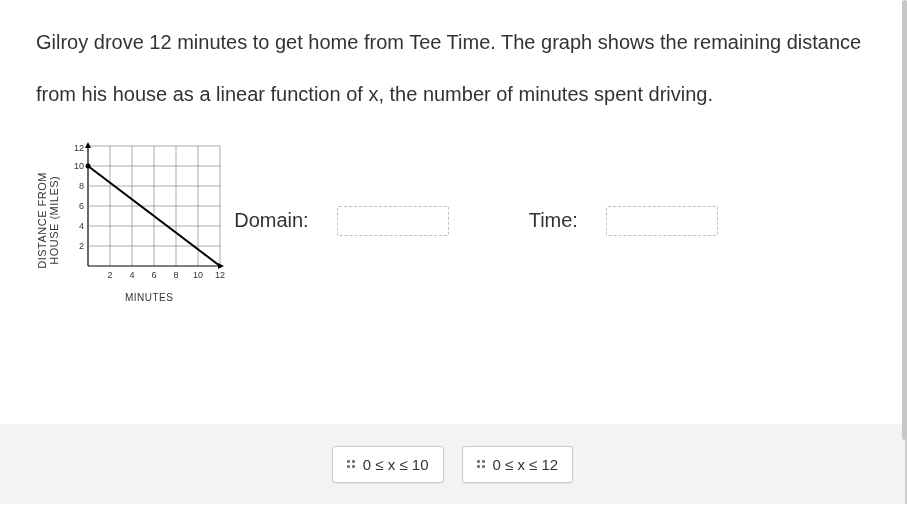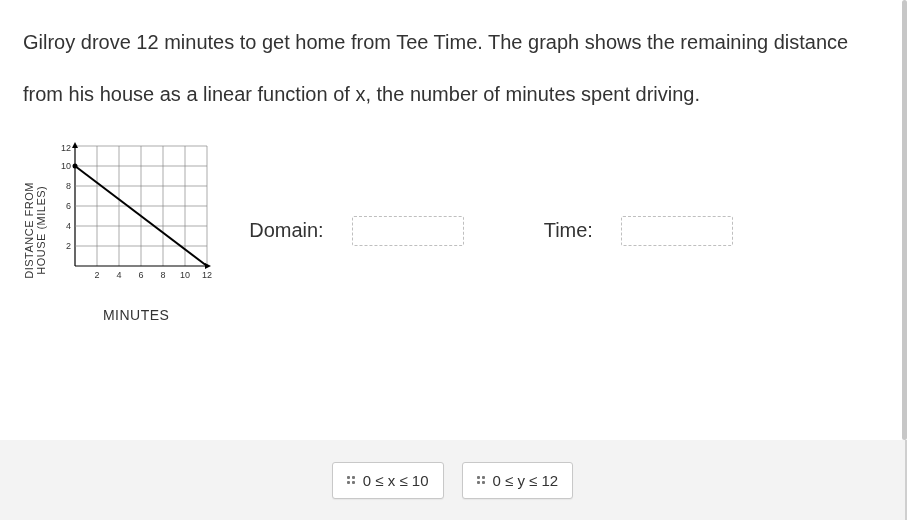--- a/index.html
+++ b/index.html
@@ -6,21 +6,21 @@
   body {
     font-family: Arial, Helvetica, sans-serif;
     width: 907px;
     height: 520px;
     background: #fff;
     color: #333;
     position: relative;
     overflow: hidden;
   }
   .content {
-    padding: 16px 18px 0 23px;
+    padding: 16px 18px 0 36px;
   }
   .problem-text {
     font-size: 20px;
     line-height: 2.6;
     color: #333;
   }
   .chart-row {
     display: flex;
     align-items: center;
     margin-top: 18px;
@@ -43,48 +43,47 @@
     text-align: center;
     line-height: 1.1;
     letter-spacing: 0.5px;
   }
   .chart-body {
     display: flex;
     flex-direction: column;
     align-items: center;
   }
   .xlabel {
-    font-size: 14px;
-    margin-top: 19px;
+    font-size: 10px;
+    margin-top: 4px;
     letter-spacing: 0.5px;
   }
   .answers {
     display: flex;
     align-items: center;
-    margin-left: 28px;
     gap: 22px;
   }
   .ans-label {
     font-size: 20px;
     color: #333;
     margin-right: 6px;
   }
   .dropzone {
     width: 112px;
     height: 30px;
     border: 1.5px dashed #bfbfbf;
     border-radius: 2px;
     background: #fff;
   }
   .spacer { width: 36px; }
   .tray {
     position: absolute;
     left: 0;
     right: 0;
-    bottom: 0;
+    bottom: 16px;
     height: 80px;
     background: #f3f3f3;
     display: flex;
     align-items: center;
     justify-content: center;
     gap: 18px;
     border-right: 2px solid #cfcfcf;
   }
   .tile {
     background: #fff;
@@ -205,19 +204,19 @@
       </span>
     <span>0 ≤ x ≤ 10</span>
   </div>
   <div class="tile">
     <span class="grip">
         <span></span>
         <span></span>
         <span></span>
         <span></span>
       </span>
-    <span>0 ≤ y ≤ 12</span>
+    <span>0 ≤ x ≤ 12</span>
   </div>
 </div>
 
 <div class="scroll-track">
   <div class="scroll-thumb"></div>
 </div>
 
 </body></html>

